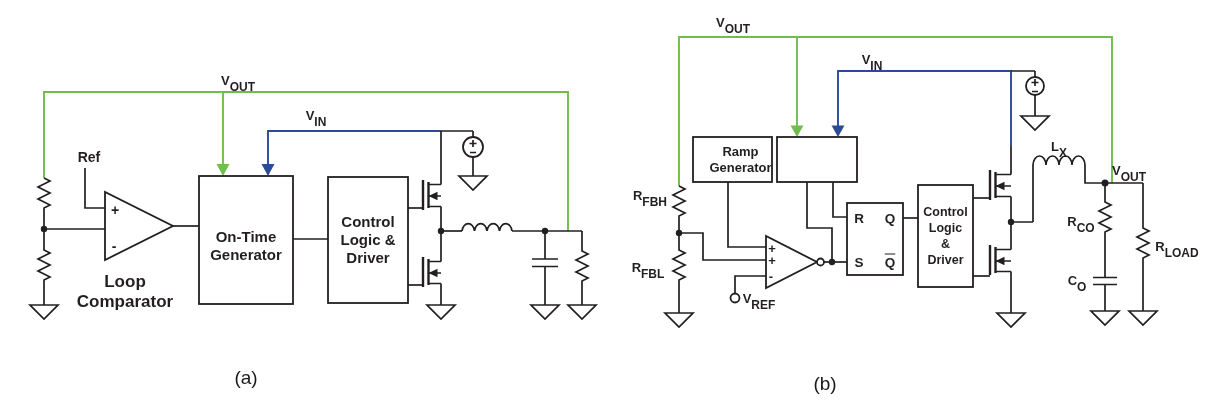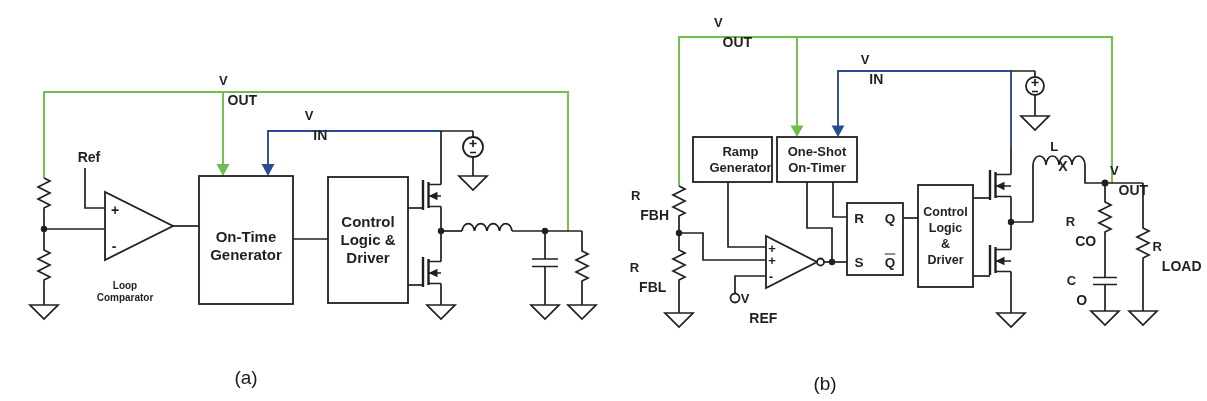--- a/index.html
+++ b/index.html
@@ -9,30 +9,30 @@
   .wire{stroke:#231f20;stroke-width:1.7;fill:none;}
   .bar{stroke:#231f20;stroke-width:2.4;fill:none;}
   .boxr{stroke:#231f20;stroke-width:1.8;fill:#ffffff;}
   .tri{stroke:#231f20;stroke-width:1.8;fill:#ffffff;}
   .gnd{stroke:#231f20;stroke-width:1.7;fill:none;}
   .dot{fill:#231f20;stroke:none;}
   .blkarrow{fill:#231f20;stroke:none;}
   .net{fill:none;stroke-width:1.9;}
   .lbl{position:absolute;transform:translate(-50%,-50%);white-space:nowrap;
        font-weight:bold;font-size:13px;color:#231f20;display:inline-flex;align-items:baseline;}
-  .lbl .sub{font-size:14px;font-weight:bold;position:relative;top:20px;}
+  .lbl .sub{font-size:12px;font-weight:bold;position:relative;top:6px;}
   .sign{position:absolute;transform:translate(-50%,-50%);font-weight:bold;font-size:14px;color:#231f20;line-height:1;}
   .boxtext{position:absolute;display:flex;align-items:center;justify-content:center;
            text-align:center;font-weight:bold;font-size:15px;line-height:1.22;color:#231f20;white-space:pre-line;}
   .boxtext.small{font-size:13px;}
   .boxtext.xsmall{font-size:12.5px;line-height:1.28;}
   .latchpin{position:absolute;transform:translate(-50%,-50%);font-weight:bold;font-size:13.5px;color:#231f20;}
   .ovl{text-decoration:overline;}
   .blocklabel{position:absolute;transform:translate(-50%,-50%);text-align:center;font-weight:bold;
-              font-size:10px;line-height:1.2;color:#231f20;white-space:pre-line;}
+              font-size:17px;line-height:1.2;color:#231f20;white-space:pre-line;}
   .cap{position:absolute;transform:translate(-50%,-50%);font-weight:400;font-size:19px;color:#1a1a1a;}
 </style>
 </head>
 <body>
 
 <div id="stage">
 
 <svg width="1207" height="401" viewBox="0 0 1207 401">
 
   <g>
@@ -242,22 +242,20 @@
     </span>
 <span class="lbl" style="left:759px;top:298px;">
       <span>V</span>
       <span class="sub">REF</span>
     </span>
 <span class="sign" style="left:772px;top:248px;font-size:13px;">+</span>
 <span class="sign" style="left:772px;top:260px;font-size:13px;">+</span>
 <span class="sign" style="left:771px;top:276px;font-size:13px;">-</span>
 <div class="boxtext small" style="left:694px;top:138px;width:93px;height:43px;">Ramp
 Generator</div>
-<div class="boxtext small" style="left:778px;top:138px;width:78px;height:43px;">One-Shot
-On-Timer</div>
 <span class="latchpin" style="left:859px;top:218px;">R</span>
 <span class="latchpin" style="left:890px;top:218px;">Q</span>
 <span class="latchpin" style="left:859px;top:262px;">S</span>
 <span class="latchpin ovl" style="left:890px;top:262px;">Q</span>
 <div class="boxtext xsmall" style="left:920px;top:187px;width:51px;height:98px;">Control
 Logic
 &amp;
 Driver</div>
 <span class="lbl" style="left:1059px;top:146px;">
       <span>L</span>

